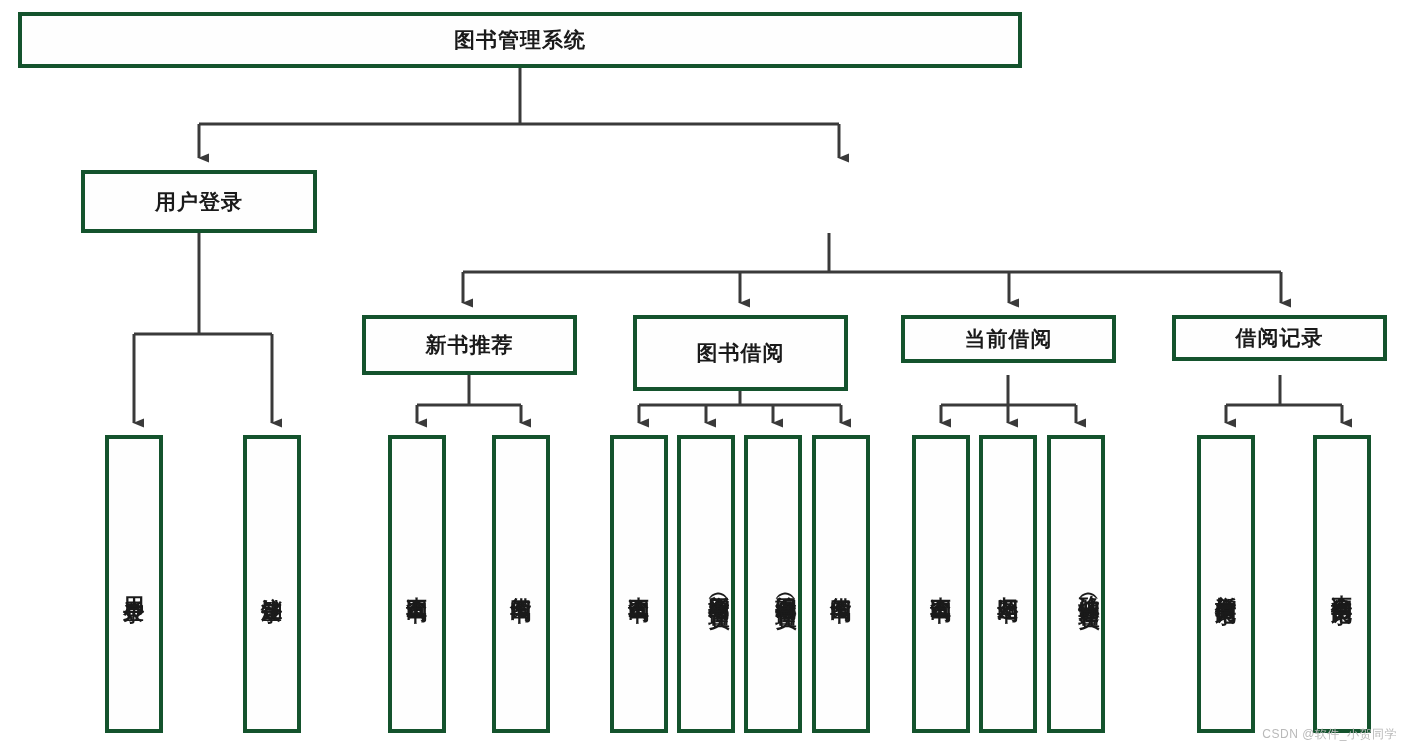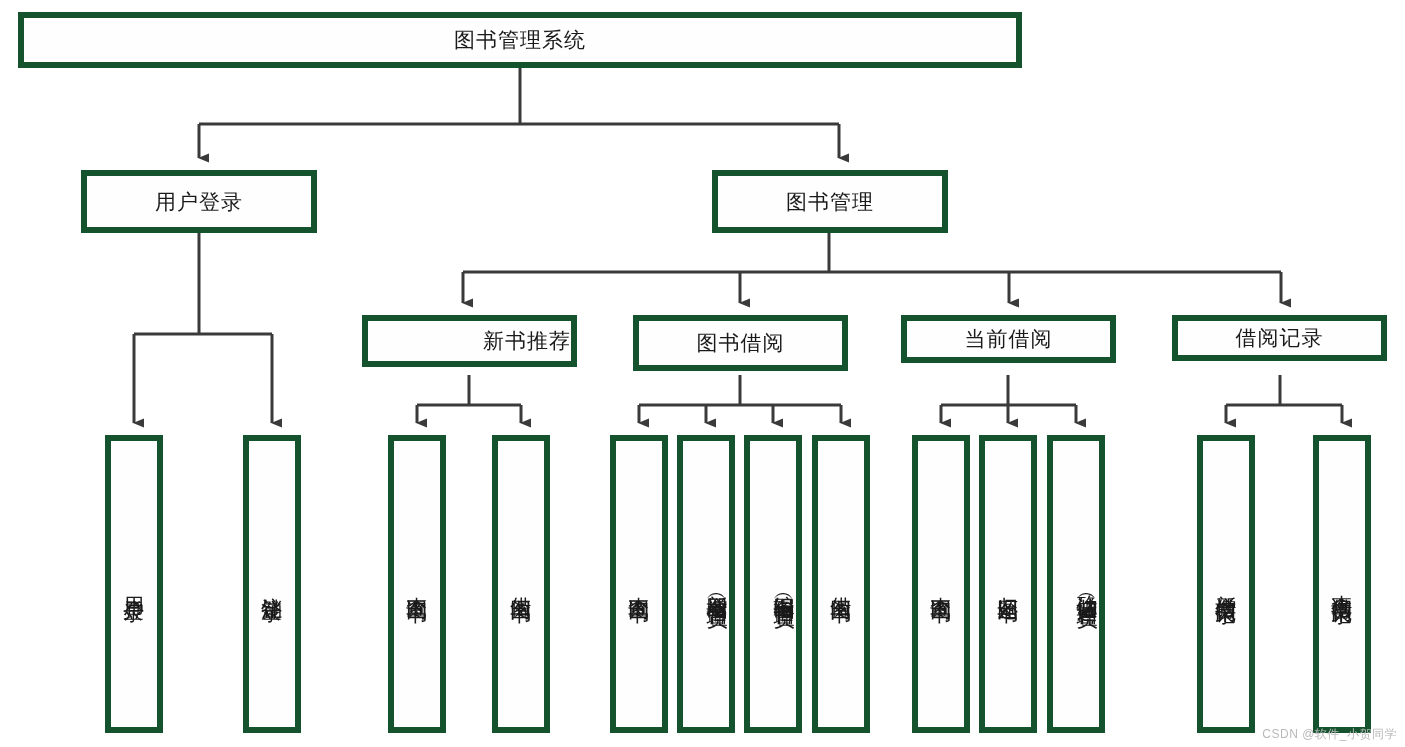--- a/index.html
+++ b/index.html
@@ -20,26 +20,27 @@
   #wires {
     position: absolute;
     left: 0;
     top: 0;
     width: 1405px;
     height: 747px;
   }
   .node {
     position: absolute;
     box-sizing: border-box;
-    border: 6px solid #14532d;
+    border: 4px solid #14532d;
     background: #fefefe;
     display: flex;
     align-items: center;
     justify-content: center;
     color: #1a1a1a;
+    font-weight: bold;
   }
   .node.horiz {
     font-size: 21px;
     letter-spacing: 1px;
   }
   .node.vert {
     writing-mode: vertical-rl;
     text-orientation: upright;
     font-size: 21px;
     line-height: 1.12;
@@ -122,28 +123,25 @@
     </g>
   </svg>
 
   <div class="node horiz" style="left:18px; top:12px; width:1004px; height:56px;">
     <span class="node-label">图书管理系统</span>
   </div>
 
   <div class="node horiz" style="left:81px; top:170px; width:236px; height:63px;">
     <span class="node-label">用户登录</span>
   </div>
-  <div class="node horiz" style="left:712px; top:170px; width:236px; height:63px;">
-    <span class="node-label">图书管理</span>
-  </div>
 
-  <div class="node horiz" style="left:362px; top:315px; width:215px; height:52px;justify-content:flex-end;">
+  <div class="node horiz" style="left:362px; top:315px; width:215px; height:60px;">
     <span class="node-label">新书推荐</span>
   </div>
-  <div class="node horiz" style="left:633px; top:315px; width:215px; height:56px;">
+  <div class="node horiz" style="left:633px; top:315px; width:215px; height:76px;">
     <span class="node-label">图书借阅</span>
   </div>
   <div class="node horiz" style="left:901px; top:315px; width:215px; height:48px;">
     <span class="node-label">当前借阅</span>
   </div>
   <div class="node horiz" style="left:1172px; top:315px; width:215px; height:46px;">
     <span class="node-label">借阅记录</span>
   </div>
 
   <div class="node vert mid" style="left:105px; top:435px; width:58px; height:298px;">

